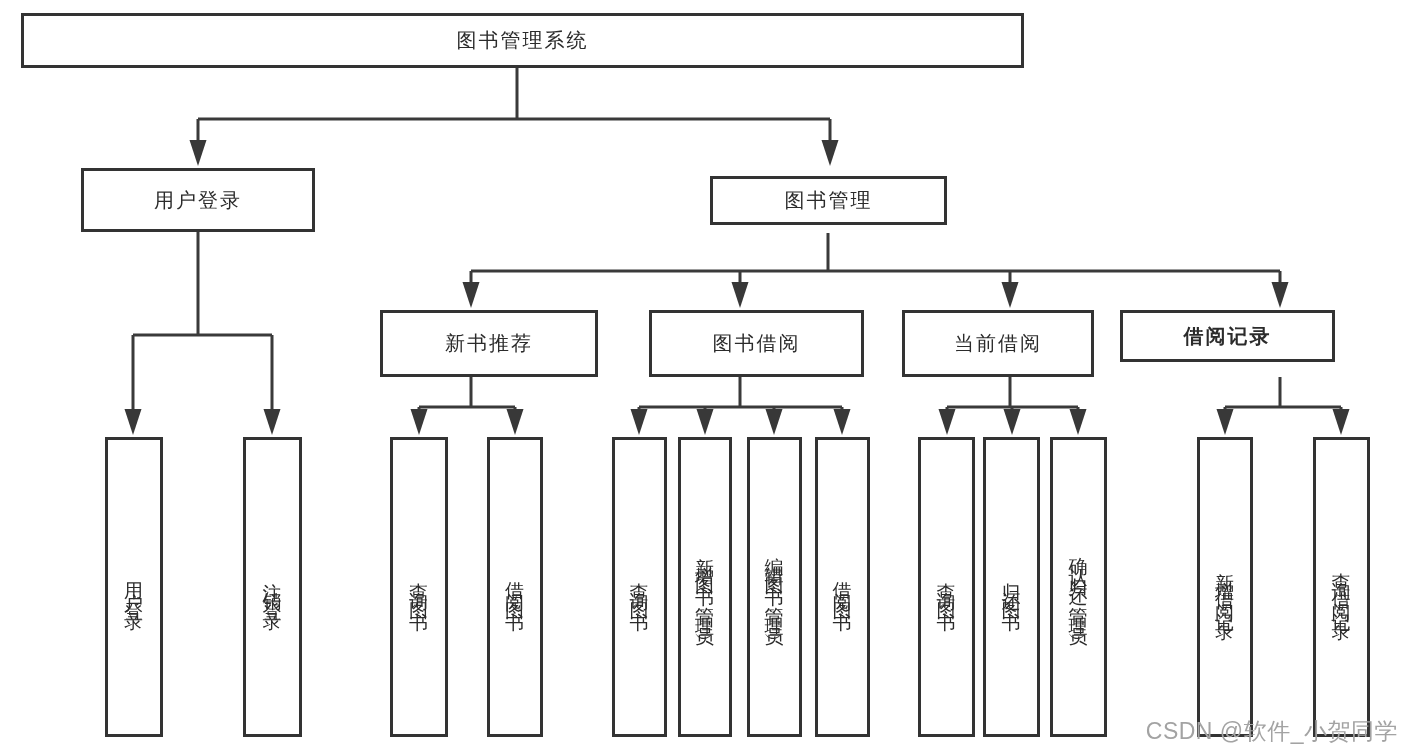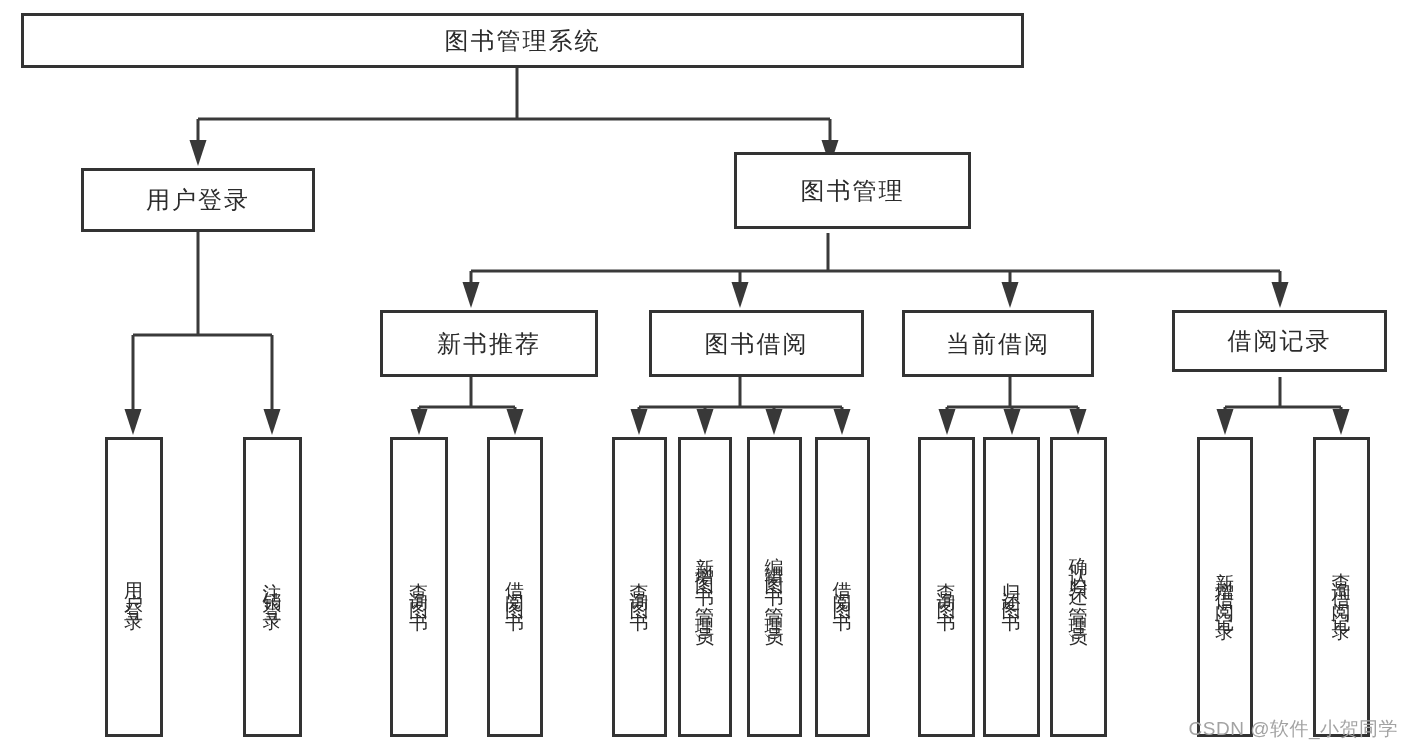--- a/index.html
+++ b/index.html
@@ -11,62 +11,62 @@
     overflow:hidden;
   }
   .wires{position:absolute;left:0;top:0;width:1405px;height:747px;pointer-events:none;}
   .node{
     position:absolute;
     box-sizing:border-box;
     background:#ffffff;
     border:3px solid #333333;
     display:flex;align-items:center;justify-content:center;
     color:#2b2b2b;
-    font-size:24px;
+    font-size:20px;
     letter-spacing:2px;
     white-space:nowrap;
     z-index:2;
   }
   .node.vert{
     font-size:19px;
     letter-spacing:0;
   }
   .node.vert .vtext{
     writing-mode:vertical-rl;
     text-orientation:mixed;
     letter-spacing:10px;
     line-height:1;
     white-space:nowrap;
   }
   
   .n-root        {left:21px;  top:13px;  width:1003px; height:55px;}
   .n-user-login  {left:81px;  top:168px; width:234px;  height:64px;}
-  .n-book-mgmt   {left:710px; top:152px; width:237px;  height:77px;margin-left:24px;}
+  .n-book-mgmt   {left:710px; top:176px; width:237px;  height:49px;}
   .n-new-books   {left:380px; top:310px; width:218px;  height:67px;}
   .n-book-borrow {left:632px; top:310px; width:215px;  height:67px;margin-left:17px;}
   .n-cur-borrow  {left:902px; top:310px; width:192px;  height:67px;}
-  .n-records     {left:1172px;top:310px; width:215px;  height:62px;}
+  .n-records     {left:1120px;top:310px; width:215px;  height:52px;font-weight:bold;}
   .leaf{top:437px;height:300px;}
   .n-l-user-login {left:105px; width:58px;}
   .n-l-logout     {left:243px; width:59px;}
   .n-l-query1     {left:390px; width:58px;}
   .n-l-borrow1    {left:487px; width:56px;}
   .n-l-query2     {left:612px; width:55px;}
   .n-l-addbook    {left:678px; width:54px;}
   .n-l-editbook   {left:747px; width:55px;}
   .n-l-borrow2    {left:815px; width:55px;}
   .n-l-query3     {left:918px; width:57px;}
   .n-l-return     {left:983px; width:57px;}
   .n-l-confirm    {left:1050px;width:57px;}
   .n-l-addrec     {left:1197px;width:56px;}
   .n-l-queryrec   {left:1313px;width:57px;}
   .watermark{
     position:absolute;
     top:716px;right:7px;
-    font-size:19px;
+    font-size:23px;
     color:#a3a3a3;
     letter-spacing:0.5px;
     z-index:5;
     white-space:nowrap;
   }
 </style>
 </head>
 <body>
 
 <div class="canvas">

